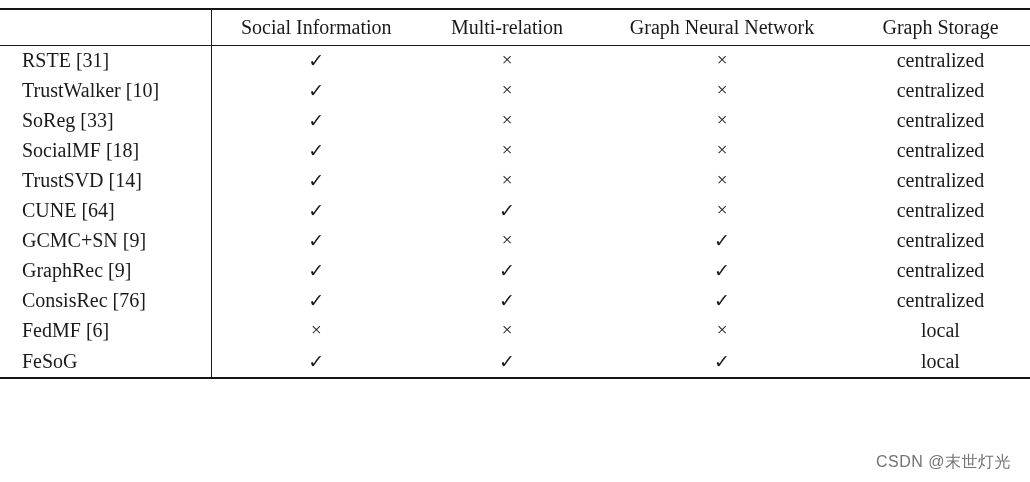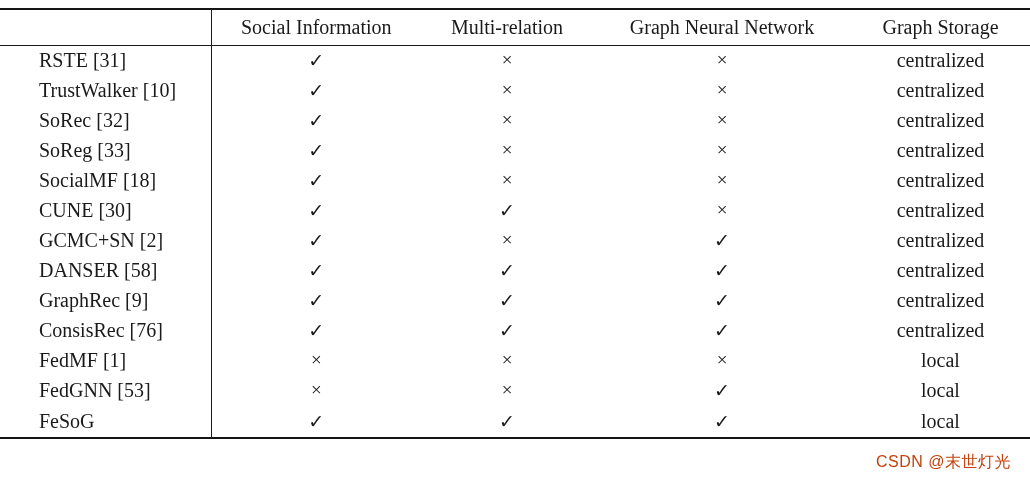--- a/index.html
+++ b/index.html
@@ -41,21 +41,21 @@
     white-space: nowrap;
     overflow: hidden;
   }
   table.cmp thead tr { height: 36px; margin-top: 46px; }
   table.cmp thead th { border-bottom: 1px solid #1a1a1a; }
   table.cmp tbody tr { height: 30px; }
   table.cmp tbody tr:last-child { height: 33px; }
   table.cmp .method-col {
     border-right: 1px solid #1a1a1a;
     text-align: left;
-    padding-left: 39px;
+    padding-left: 22px;
   }
   table.cmp td.mark { font-size: 19px; }
   .watermark {
     position: absolute;
     left: 876px;
     top: 452px;
     font-family: "Liberation Sans", "DejaVu Sans", sans-serif;
     font-size: 16px;
     letter-spacing: 0.5px;
     white-space: nowrap;
@@ -93,106 +93,92 @@
   </tr>
 
   <tr>
     <td class="method-col">TrustWalker [10]</td>
     <td class="mark">✓</td>
     <td class="mark">×</td>
     <td class="mark">×</td>
     <td>centralized</td>
   </tr>
 
-  <tr>
-    <td class="method-col">SoRec [32]</td>
-    <td class="mark">✓</td>
-    <td class="mark">×</td>
-    <td class="mark">×</td>
-    <td>centralized</td>
-  </tr>
 
   <tr>
     <td class="method-col">SoReg [33]</td>
     <td class="mark">✓</td>
     <td class="mark">×</td>
     <td class="mark">×</td>
     <td>centralized</td>
   </tr>
 
   <tr>
     <td class="method-col">SocialMF [18]</td>
     <td class="mark">✓</td>
     <td class="mark">×</td>
     <td class="mark">×</td>
     <td>centralized</td>
   </tr>
 
+  <tr>
+    <td class="method-col">TrustSVD [14]</td>
+    <td class="mark">✓</td>
+    <td class="mark">×</td>
+    <td class="mark">×</td>
+    <td>centralized</td>
+  </tr>
 
   <tr>
-    <td class="method-col">CUNE [30]</td>
+    <td class="method-col">CUNE [64]</td>
     <td class="mark">✓</td>
     <td class="mark">✓</td>
     <td class="mark">×</td>
     <td>centralized</td>
   </tr>
 
   <tr>
-    <td class="method-col">GCMC+SN [2]</td>
+    <td class="method-col">GCMC+SN [9]</td>
     <td class="mark">✓</td>
     <td class="mark">×</td>
     <td class="mark">✓</td>
     <td>centralized</td>
   </tr>
 
-  <tr>
-    <td class="method-col">DANSER [58]</td>
-    <td class="mark">✓</td>
-    <td class="mark">✓</td>
-    <td class="mark">✓</td>
-    <td>centralized</td>
-  </tr>
 
   <tr>
     <td class="method-col">GraphRec [9]</td>
     <td class="mark">✓</td>
     <td class="mark">✓</td>
     <td class="mark">✓</td>
     <td>centralized</td>
   </tr>
 
   <tr>
     <td class="method-col">ConsisRec [76]</td>
     <td class="mark">✓</td>
     <td class="mark">✓</td>
     <td class="mark">✓</td>
     <td>centralized</td>
   </tr>
 
   <tr>
-    <td class="method-col">FedMF [1]</td>
+    <td class="method-col">FedMF [6]</td>
     <td class="mark">×</td>
     <td class="mark">×</td>
     <td class="mark">×</td>
     <td>local</td>
   </tr>
 
-  <tr>
-    <td class="method-col">FedGNN [53]</td>
-    <td class="mark">×</td>
-    <td class="mark">×</td>
-    <td class="mark">✓</td>
-    <td>local</td>
-  </tr>
 
   <tr>
     <td class="method-col">FeSoG</td>
     <td class="mark">✓</td>
     <td class="mark">✓</td>
     <td class="mark">✓</td>
     <td>local</td>
   </tr>
 </tbody>
   </table>
 
-  <div class="watermark" style="color: #c2410c;">CSDN @末世灯光</div>
+  <div class="watermark" style="color: #737373;">CSDN @末世灯光</div>
 
 </div>
 
 </body></html>

